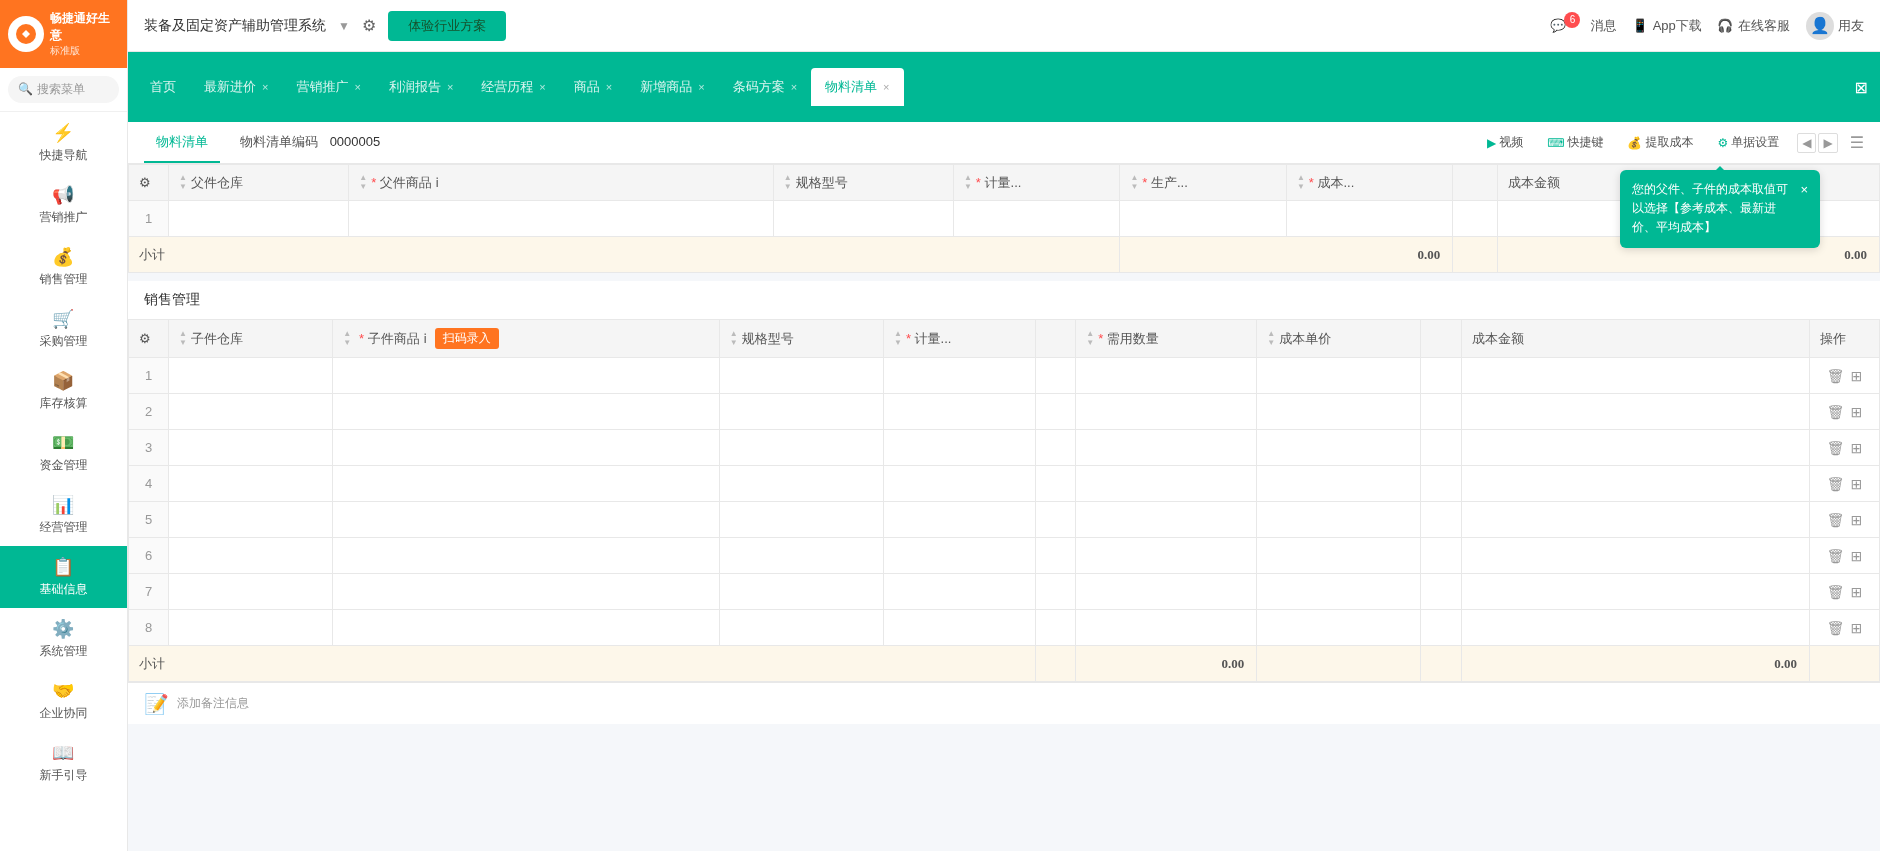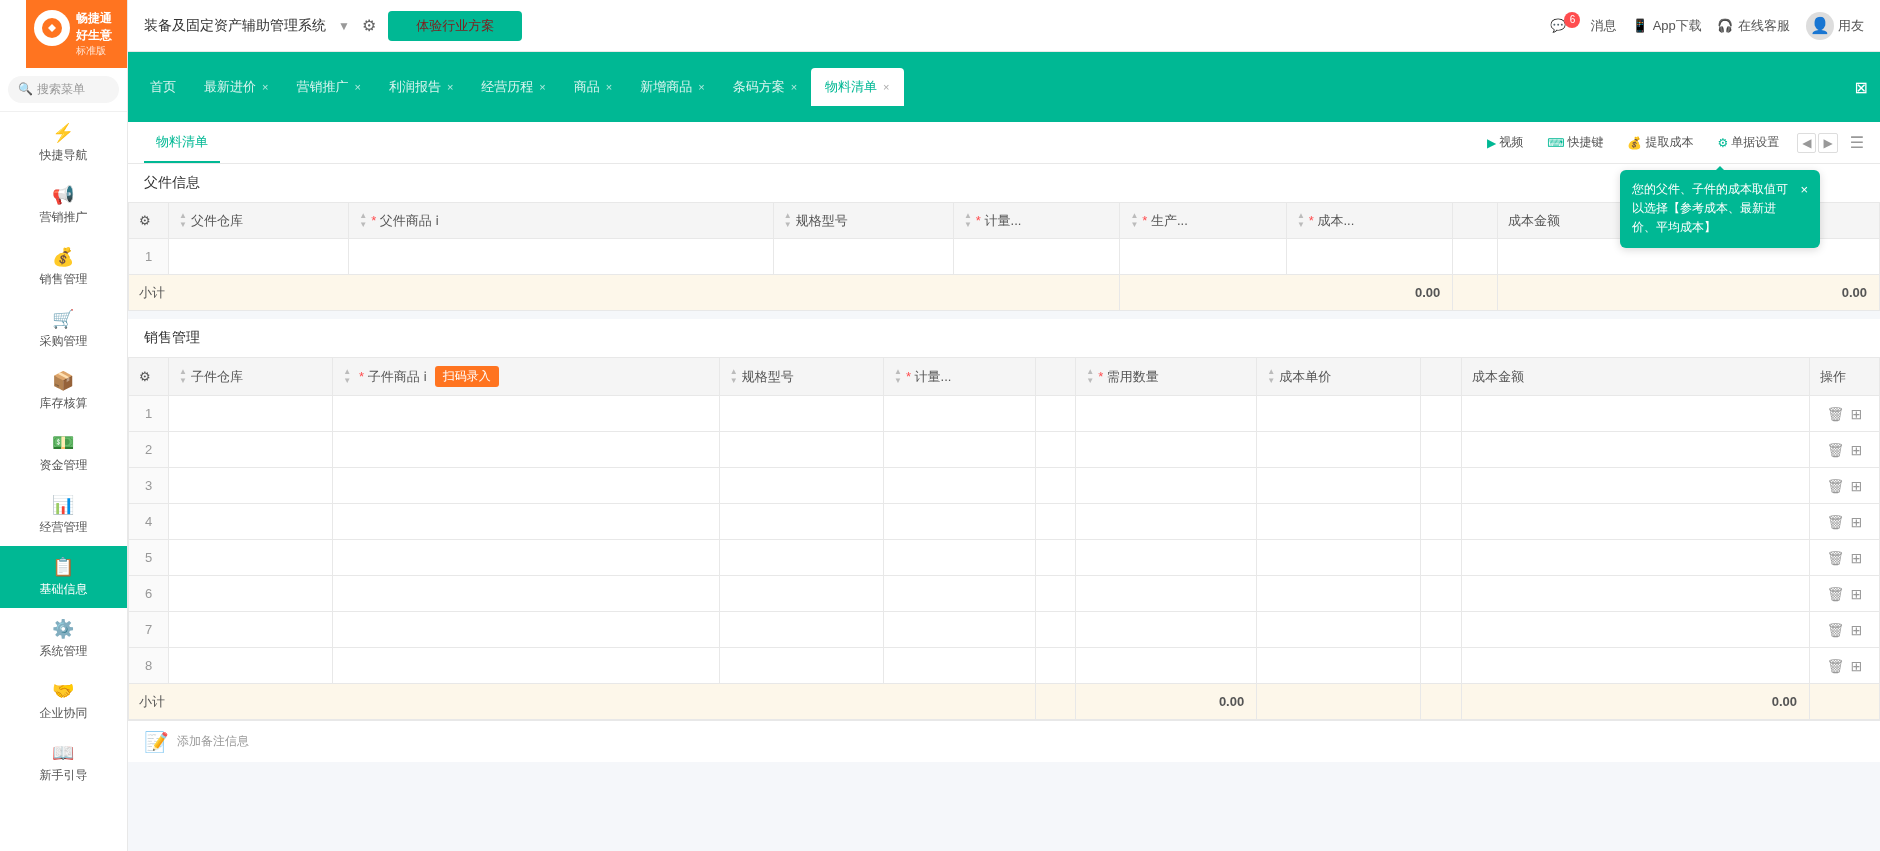--- a/index.html
+++ b/index.html
@@ -11,24 +11,23 @@
       background: #fff;
       display: flex;
       flex-direction: column;
       border-right: 1px solid #e8e8e8;
       flex-shrink: 0;
     }
     .sidebar-logo {
       background: #ff7420;
       padding: 10px 8px;
       display: flex;
-      align-items: flex-start;
+      align-items: center;
       gap: 6px;
       min-height: 52px;
-      margin-left: 26px;
     }
     .logo-icon {
       width: 36px;
       height: 36px;
       background: #fff;
       border-radius: 50%;
       display: flex;
       align-items: center;
       justify-content: center;
       flex-shrink: 0;
@@ -81,24 +80,24 @@
       align-items: center;
       justify-content: space-between;
       min-height: 52px;
     }
     .header-left { display: flex; align-items: center; gap: 12px; }
     .system-title { font-size: 14px; color: #333; font-weight: 500; }
     .dropdown-arrow { color: #999; font-size: 12px; }
     .settings-icon { color: #666; font-size: 16px; cursor: pointer; }
     .trial-btn {
       background: #00b894;
-      color: #7f1d1d;
+      color: #14532d;
       border: none;
       border-radius: 4px;
-      padding: 6px 28px;
+      padding: 6px 20px;
       font-size: 13px;
       cursor: pointer;
     }
     .header-right { display: flex; align-items: center; gap: 16px; }
     .header-action { display: flex; align-items: center; gap: 4px; color: #555; font-size: 13px; cursor: pointer; }
     .badge {
       background: #ff4d4f;
       color: #fff;
       border-radius: 8px;
       font-size: 10px;
@@ -212,20 +211,21 @@
       color: #999;
       padding: 8px 10px;
       background: #fafafa;
       width: 40px;
     }
     .data-table .subtotal-row td {
       background: #fdf7ea;
       padding: 8px 10px;
       font-size: 13px;
       color: #555;
+      font-family: Liberation Serif, serif;
     }
     .subtotal-label { font-weight: normal; }
     .subtotal-val { font-weight: bold; }
 
     .th-settings { width: 36px; text-align: center; background: #f5f5f5; }
     .required { color: #ff4d4f; }
 
     .scan-btn {
       background: #ff7420;
       color: #fff;
@@ -436,20 +436,24 @@
       <span class="close-x">×</span>
     </div>
     <div class="nav-close-all">⊠</div>
   </div>
 
   <div class="content">
 
     <div class="sub-tabs">
       <div class="sub-tab active">
         <span>物料清单</span>
+      </div>
+      <div class="sub-tab">
+        <span>物料清单编码</span>
+        <span class="sub-tab-code">0000005</span>
       </div>
 
       <div class="toolbar-right">
         <div class="toolbar-btn">
           <span class="icon">▶</span>
           <span>视频</span>
         </div>
         <div class="toolbar-btn">
           <span class="icon">⌨</span>
           <span>快捷键</span>
@@ -469,21 +473,20 @@
         <span style="color:#999;cursor:pointer;font-size:16px;">☰</span>
 
         <div class="tooltip-box" style="position:absolute;top:48px;right:60px;">
           <span class="tooltip-close">×</span>
           <span>您的父件、子件的成本取值可以选择【参考成本、最新进价、平均成本】</span>
         </div>
       </div>
     </div>
 
     <div class="section">
-      <div class="section-title">父件信息</div>
       <table class="data-table">
         <thead>
           <tr>
             <th class="th-settings">⚙</th>
             <th>
               <div class="th-sort">
                 <span class="sort-icons">
                     <span class="sort-icon">▲</span>
                     <span class="sort-icon">▼</span>
                   </span>

